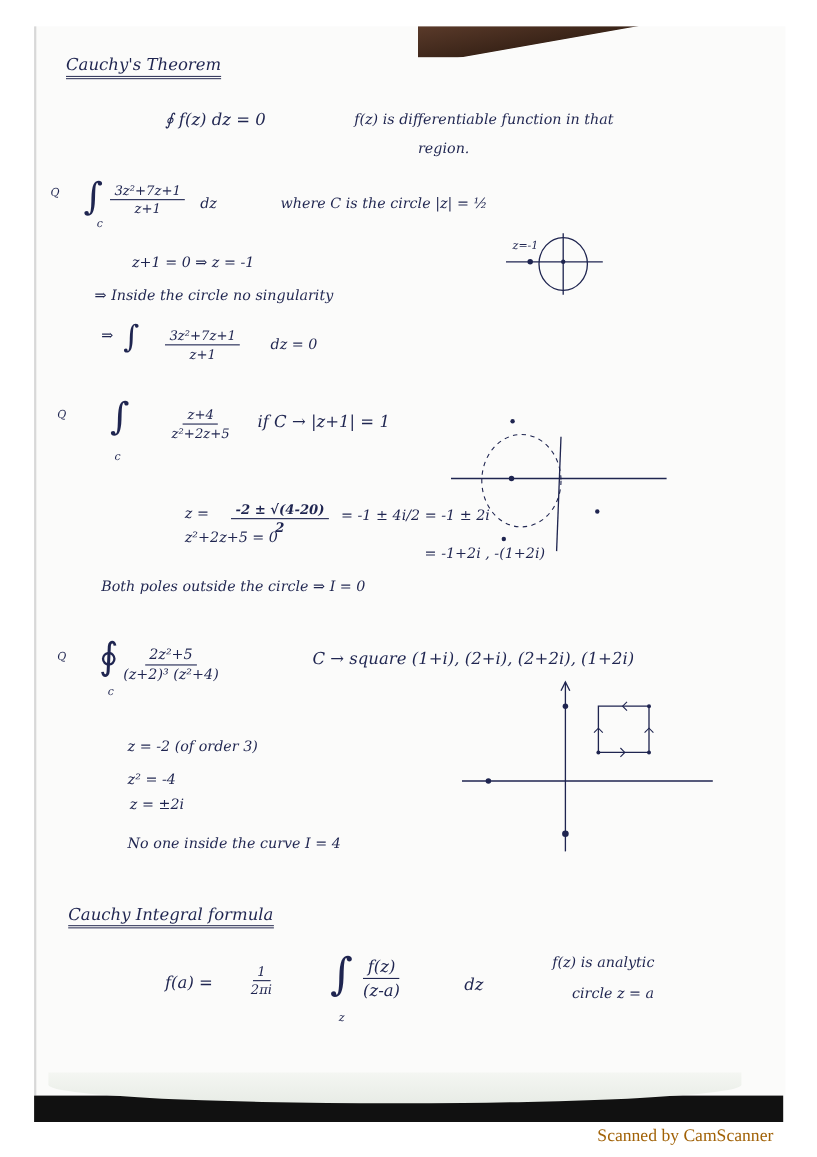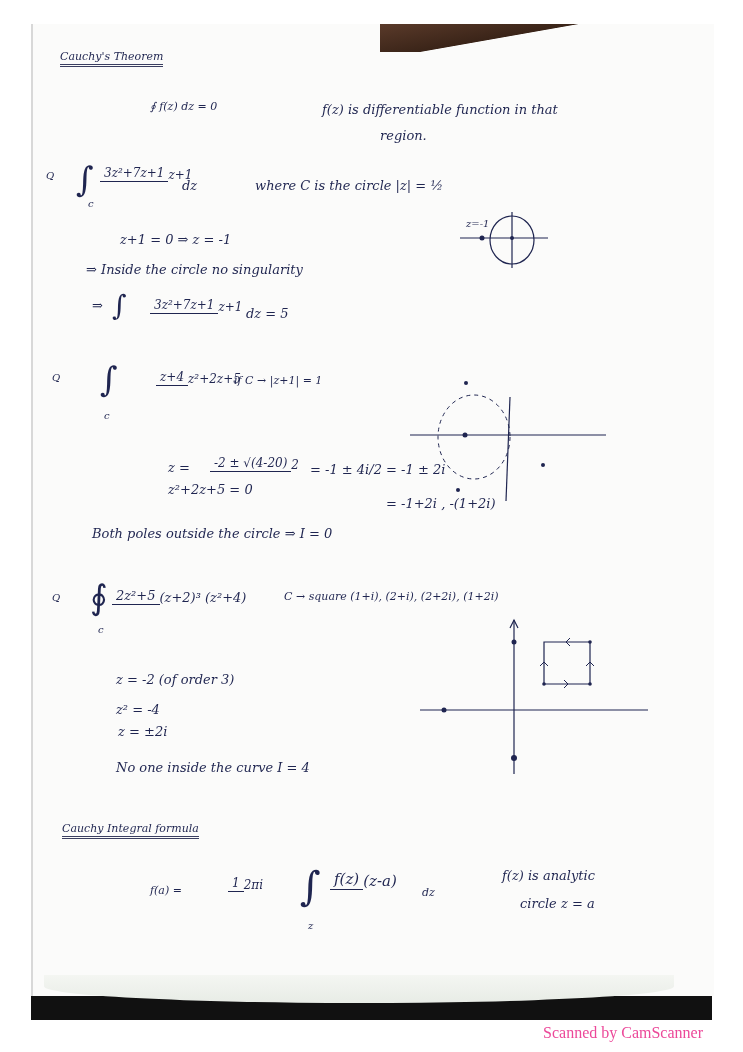--- a/index.html
+++ b/index.html
@@ -7,31 +7,31 @@
          font-family:"DejaVu Serif", serif; color:#1e2240; }
   .page { position:absolute; left:31px; top:24px; width:681px; height:972px;
           background:#fbfbfa; border-left:2px solid #d8d8d8; }
   .tear { position:absolute; left:380px; top:24px; width:332px; height:28px;
           background:linear-gradient(170deg,#5a3a2a 0%,#3a2418 40%,transparent 41%); }
   .bottom-bar { position:absolute; left:31px; top:996px; width:681px; height:24px; background:#111; }
   .bottom-paper { position:absolute; left:44px; top:975px; width:630px; height:28px;
                   background:linear-gradient(180deg,#f4f6f2,#e8ece6); border-radius:0 0 50% 50%/0 0 60% 60%; }
   .hw { position:absolute; font-family:"DejaVu Serif", serif; font-style:italic; color:#1f2550;
         white-space:nowrap; }
-  .h { font-size:11px; }
+  .h { font-size:15px; }
   .s { font-size:13px; }
   .xs { font-size:10px; }
   .ul2 { border-bottom:3px double #3a3e60; padding-bottom:1px; }
-  .frac { position:absolute; display:inline-flex; flex-direction:row; align-items:center;
+  .frac { position:absolute; display:inline-flex; flex-direction:column; align-items:center;
           font-family:"DejaVu Serif", serif; font-style:italic; color:#1f2550; font-size:12px; }
   .frac .num { border-bottom:1px solid #1f2550; padding:0 4px 1px; }
   .frac .den { padding-top:1px; }
   .int { position:absolute; font-family:"DejaVu Serif", serif; color:#1f2550; font-size:34px; line-height:1; }
   .footer { position:absolute; right:40px; top:1024px; font-family:"Liberation Serif", serif;
-            font-size:16px; color:#ec4899; }
+            font-size:16px; color:#a16207; }
   svg.fig { position:absolute; overflow:visible; }
 </style>
 </head>
 <body>
 
 <div class="page"></div>
 <div class="tear"></div>
 
 <div class="hw h ul2" style="left:60px;top:50px;">Cauchy's Theorem</div>
 <div class="hw h" style="left:150px;top:100px;">∮ f(z) dz = 0</div>
@@ -48,41 +48,41 @@
 <div class="hw s" style="left:182px;top:178px;">dz</div>
 <div class="hw s" style="left:255px;top:178px;">where C is the circle |z| = ½</div>
 <div class="hw s" style="left:120px;top:232px;">z+1 = 0 ⇒ z = -1</div>
 <div class="hw s" style="left:86px;top:262px;">⇒ Inside the circle no singularity</div>
 <div class="hw s" style="left:92px;top:298px;">⇒</div>
 <div class="int" style="left:112px;top:292px;font-size:28px;">∫</div>
 <div class="frac" style="left:150px;top:298px;">
   <span class="num">3z²+7z+1</span>
   <span class="den">z+1</span>
 </div>
-<div class="hw s" style="left:246px;top:306px;">dz = 5</div>
+<div class="hw s" style="left:246px;top:306px;">dz = 0</div>
 <div class="hw xs" style="left:466px;top:218px;">z=-1</div>
 <svg class="fig" style="left:460px;top:210px;" width="90" height="60">
   <line x1="0" y1="28" x2="88" y2="28" stroke="#1f2550" stroke-width="1.2"></line>
   <line x1="52" y1="2" x2="52" y2="58" stroke="#1f2550" stroke-width="1.2"></line>
   <ellipse cx="52" cy="30" rx="22" ry="24" fill="none" stroke="#1f2550" stroke-width="1.2"></ellipse>
   <circle cx="22" cy="28" r="2.5" fill="#1f2550"></circle>
   <circle cx="52" cy="28" r="2" fill="#1f2550"></circle>
 </svg>
 
 <div class="hw xs" style="left:52px;top:372px;">Q</div>
 <div class="int" style="left:100px;top:362px;">∫</div>
 <div class="hw xs" style="left:104px;top:410px;">c</div>
 <div class="frac" style="left:124px;top:370px;margin-left:32px;">
   <span class="num">z+4</span>
   <span class="den">z²+2z+5</span>
 </div>
 <div class="hw h" style="left:234px;top:374px;">if C → |z+1| = 1</div>
 <div class="hw s" style="left:168px;top:438px;margin-top:44px;">z²+2z+5 = 0</div>
 <div class="hw s" style="left:168px;top:460px;">z =</div>
-<div class="frac" style="left:210px;top:456px;">
+<div class="frac" style="left:210px;top:456px;font-weight:bold;">
   <span class="num">-2 ± √(4-20)</span>
   <span class="den">2</span>
 </div>
 <div class="hw s" style="left:310px;top:462px;">= -1 ± 4i/2 = -1 ± 2i</div>
 <div class="hw s" style="left:386px;top:496px;">= -1+2i , -(1+2i)</div>
 <div class="hw s" style="left:92px;top:526px;">Both poles outside the circle  ⇒  I = 0</div>
 <svg class="fig" style="left:410px;top:375px;" width="200" height="130">
   <line x1="0" y1="60" x2="196" y2="60" stroke="#1f2550" stroke-width="1.2" stroke-dasharray="0"></line>
   <line x1="100" y1="22" x2="96" y2="126" stroke="#1f2550" stroke-width="1.2"></line>
   <ellipse cx="64" cy="62" rx="36" ry="42" fill="none" stroke="#1f2550" stroke-width="1" stroke-dasharray="4 4"></ellipse>

